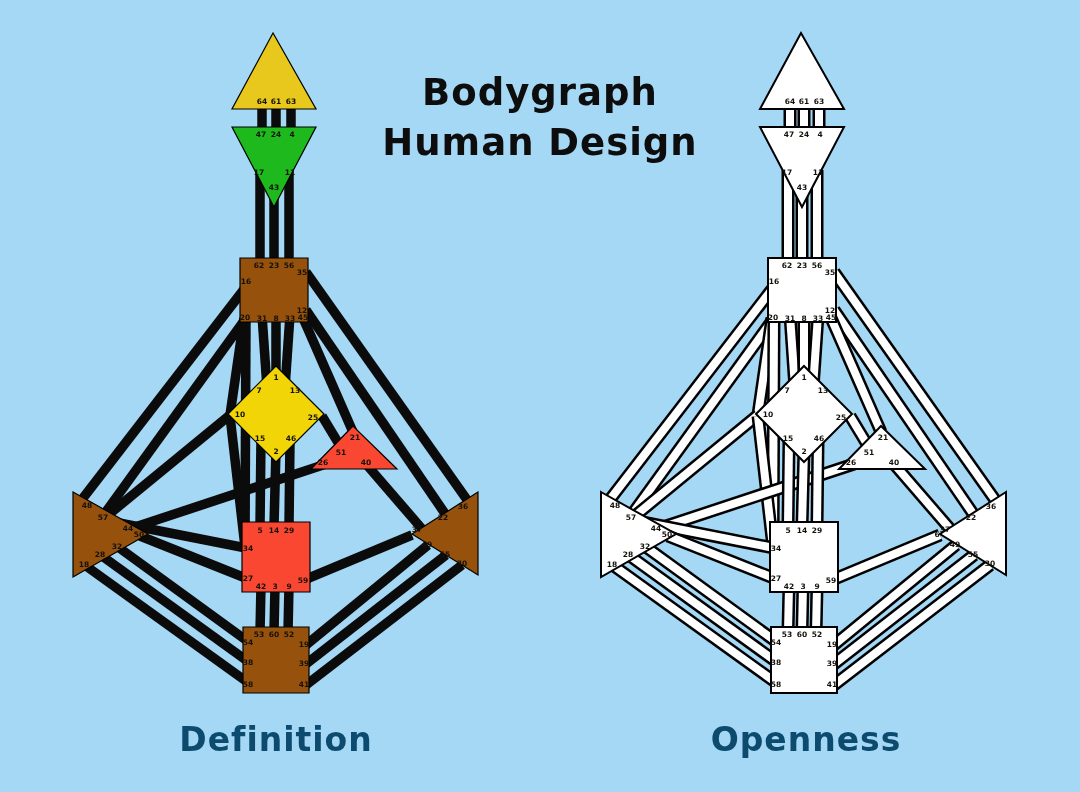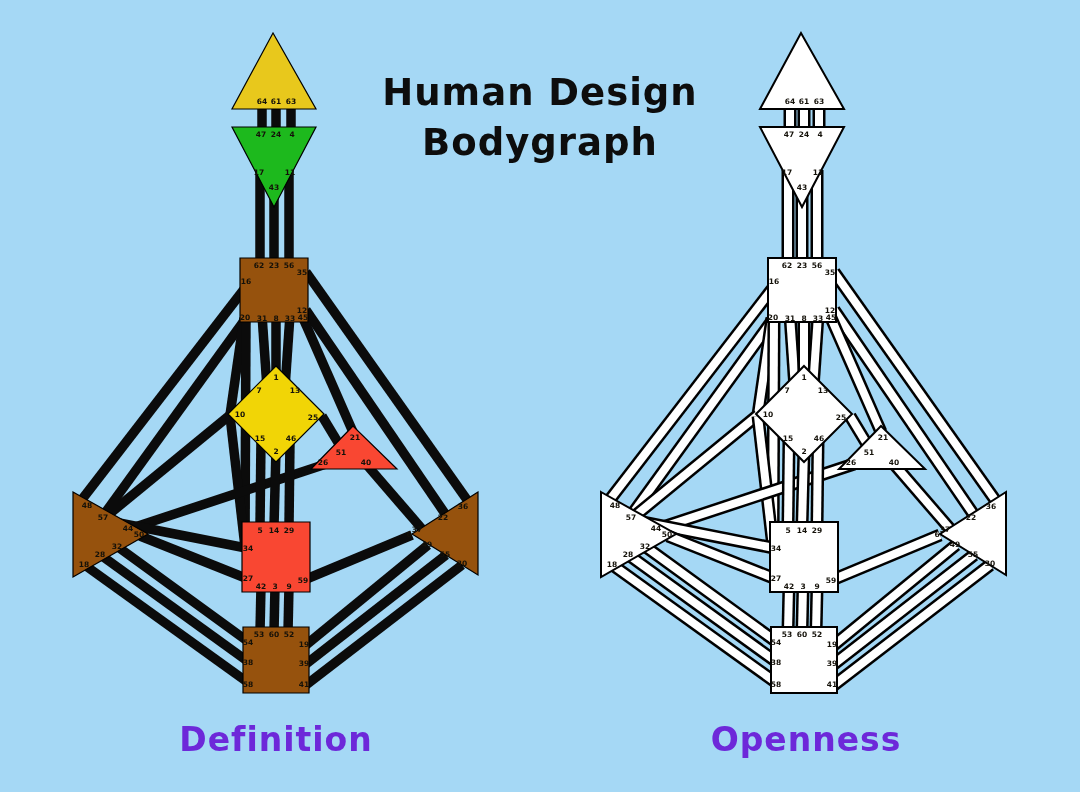--- a/index.html
+++ b/index.html
@@ -8,34 +8,34 @@
     background:#A5D8F5;
     font-family:"DejaVu Sans","Liberation Sans",sans-serif;
   }
   .title{
     position:absolute;left:370px;top:68px;width:340px;
     text-align:center;color:#0d0d0d;
     font-size:37px;font-weight:bold;line-height:50px;letter-spacing:1px;
   }
   .caption{
     position:absolute;top:720px;width:300px;text-align:center;
-    color:#6d28d9;font-size:33px;font-weight:bold;letter-spacing:1px;
+    color:#0c4a6e;font-size:33px;font-weight:bold;letter-spacing:1px;
   }
   .caption.left{left:126px;}
   .caption.right{left:656px;text-align:center;}
   svg.bodygraph{position:absolute;top:20px;width:460px;height:675px;}
   #bg-definition{left:60px;}
   #bg-openness{left:588px;}
 </style>
 </head>
 <body>
 
 <div class="title">
+  <div>Bodygraph</div>
   <div>Human Design</div>
-  <div>Bodygraph</div>
 </div>
 
 <svg id="bg-definition" class="bodygraph" viewBox="0 0 460 675">
     <line x1="202" y1="80" x2="202" y2="115" stroke="#0B0B0B" stroke-width="9.5"></line>
     <line x1="216" y1="80" x2="216" y2="115" stroke="#0B0B0B" stroke-width="9.5"></line>
     <line x1="231" y1="80" x2="231" y2="115" stroke="#0B0B0B" stroke-width="9.5"></line>
     <line x1="200" y1="150" x2="200" y2="245" stroke="#0B0B0B" stroke-width="9.5"></line>
     <line x1="214" y1="160" x2="214" y2="245" stroke="#0B0B0B" stroke-width="9.5"></line>
     <line x1="229" y1="150" x2="229" y2="245" stroke="#0B0B0B" stroke-width="9.5"></line>
     <line x1="185" y1="268" x2="20" y2="482" stroke="#0B0B0B" stroke-width="9.5"></line>

